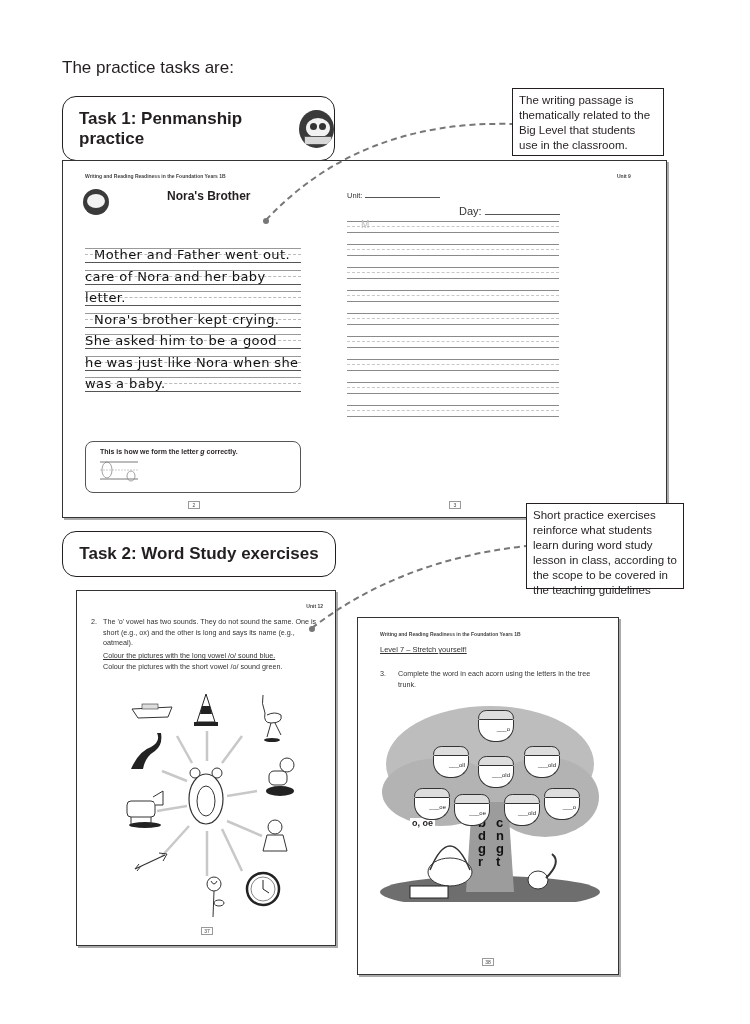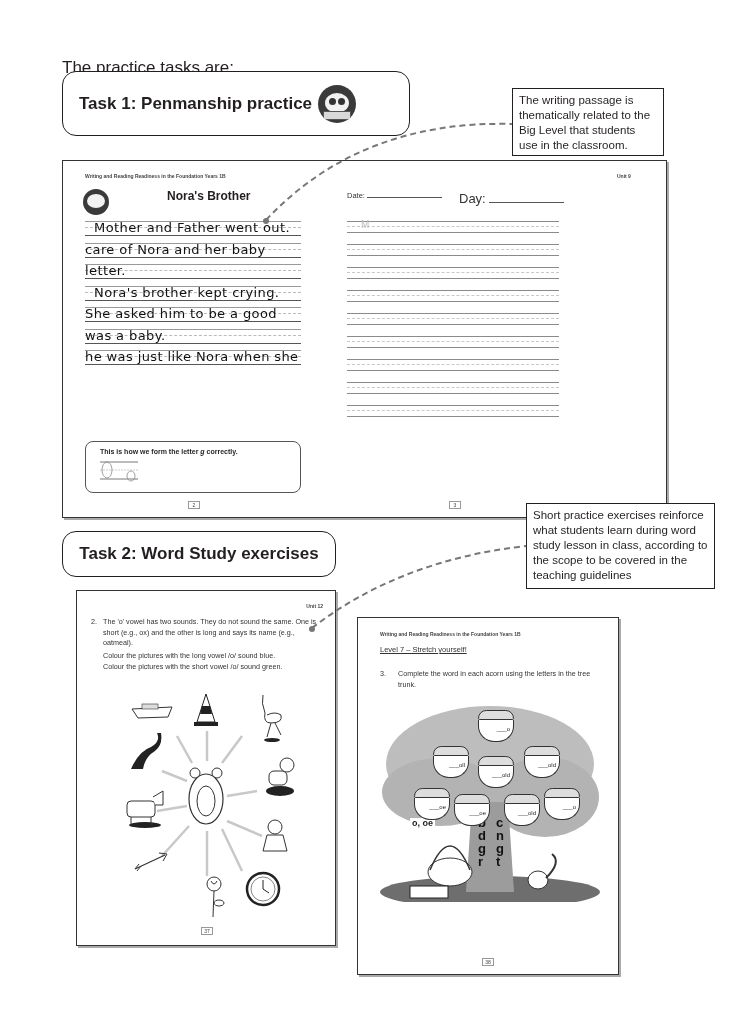--- a/index.html
+++ b/index.html
@@ -1,28 +1,28 @@
 <!DOCTYPE html>
 <html><head>
 <meta charset="utf-8">
 <style>
   * { box-sizing: border-box; margin: 0; padding: 0; }
   body { width: 750px; height: 1024px; background: #ffffff; position: relative; overflow: hidden; font-family: "Liberation Sans", "DejaVu Sans", sans-serif; color: #231f20; }
   .abs { position: absolute; }
   .intro { left: 62px; top: 58px; font-size: 17px; color: #231f20; }
   .task-pill { border: 1.5px solid #231f20; border-radius: 14px; background: #fff; display: flex; align-items: center; padding-left: 16px; font-weight: bold; font-size: 17px; }
-  #task1 { left: 62px; top: 71px; width: 348px; height: 65px; }
+  #task1 { left: 62px; top: 96px; width: 273px; height: 65px; }
   #task2 { left: 62px; top: 531px; width: 274px; height: 46px; justify-content: center; padding-left: 0; }
   .panda { width: 38px; height: 38px; border-radius: 50%; background: #3a3a3a; margin-left: 6px; position: relative; overflow: hidden; }
   .panda .face { position: absolute; left: 7px; top: 8px; width: 24px; height: 20px; background: #f2f2f2; border-radius: 50%; }
   .panda .eye { position: absolute; top: 13px; width: 7px; height: 7px; background: #333; border-radius: 50%; }
   .panda .book { position: absolute; left: 5px; bottom: 3px; width: 28px; height: 9px; background: #d9d9d9; border: 1px solid #555; }
   .callout { border: 1px solid #231f20; background: #fff; font-size: 11.5px; line-height: 15px; padding: 4px 6px; color: #231f20; }
   #callout1 { left: 512px; top: 88px; width: 152px; height: 68px; }
-  #callout2 { left: 526px; top: 503px; width: 189px; height: 86px; }
+  #callout2 { left: 526px; top: 503px; width: 158px; height: 86px; }
   .spread { left: 62px; top: 160px; width: 605px; height: 358px; border: 1.5px solid #333; background: #fff; box-shadow: 2px 2px 0 #aaa; }
   .tiny { font-size: 5px; font-weight: bold; color: #444; }
   .ruled { position: absolute; left: 22px; width: 216px; }
   .line-row { position: relative; height: 21.5px; }
   .line-row .top { position: absolute; left: 0; right: 0; top: 4px; border-top: 1px solid #999; }
   .line-row .mid { position: absolute; left: 0; right: 0; top: 10px; border-top: 1px dashed #bbb; }
   .line-row .base { position: absolute; left: 0; right: 0; top: 18px; border-top: 1px solid #555; }
   .line-row span { position: absolute; left: 0; top: 3px; font-family: "DejaVu Sans", sans-serif; font-size: 13px; letter-spacing: 0.4px; color: #111; white-space: nowrap; }
   .wline { position: relative; height: 23px; }
   .wline .top { position: absolute; left: 0; right: 0; top: 0; border-top: 1px solid #8a8a8a; }
@@ -55,21 +55,21 @@
 <div class="abs callout" id="callout1">The writing passage is thematically related to the Big Level that students use in the classroom.</div>
 
 <div class="abs spread">
 
   <div class="abs tiny" style="left:22px; top:12px;">Writing and Reading Readiness in the Foundation Years 1B</div>
   <div class="abs panda" style="left:20px; top:28px; width:26px; height:26px; margin:0;">
     <div class="face" style="left:4px; top:5px; width:18px; height:14px;"></div>
   </div>
   <div class="abs" style="left:104px; top:28px; font-size:12px; font-weight:bold;">Nora's Brother</div>
 
-  <div class="ruled" style="top:56px;">
+  <div class="ruled" style="top:83px;">
     <div class="line-row">
         <div class="top"></div>
         <div class="mid"></div>
         <div class="base"></div>
         <span style="white-space:pre">  Mother and Father went out.</span>
       </div>
     <div class="line-row">
         <div class="top"></div>
         <div class="mid"></div>
         <div class="base"></div>
@@ -90,51 +90,51 @@
     <div class="line-row">
         <div class="top"></div>
         <div class="mid"></div>
         <div class="base"></div>
         <span>She asked him to be a good</span>
       </div>
     <div class="line-row">
         <div class="top"></div>
         <div class="mid"></div>
         <div class="base"></div>
+        <span>he was just like Nora when she</span>
+      </div>
+    <div class="line-row">
+        <div class="top"></div>
+        <div class="mid"></div>
+        <div class="base"></div>
         <span>was a baby.</span>
-      </div>
-    <div class="line-row">
-        <div class="top"></div>
-        <div class="mid"></div>
-        <div class="base"></div>
-        <span>he was just like Nora when she</span>
       </div>
   </div>
 
   <div class="abs gbox">
     <div style="font-size:7px; font-weight:bold;">
       <span>This is how we form the letter </span><i>g</i><span> correctly.</span>
     </div>
     <svg width="50" height="26" style="margin-top:3px;">
       <line x1="0" y1="4" x2="38" y2="4" stroke="#555" stroke-width="0.8"></line>
       <line x1="0" y1="12" x2="38" y2="12" stroke="#aaa" stroke-width="0.6" stroke-dasharray="2,1"></line>
       <line x1="0" y1="21" x2="38" y2="21" stroke="#555" stroke-width="0.8"></line>
       <ellipse cx="7" cy="12" rx="5" ry="8" fill="none" stroke="#888" stroke-width="0.8"></ellipse>
       <ellipse cx="31" cy="18" rx="4" ry="5" fill="none" stroke="#888" stroke-width="0.8"></ellipse>
     </svg>
   </div>
 
   <div class="abs pagenum" style="left:125px; top:340px;">2</div>
 
   <div class="abs tiny" style="left:554px; top:12px;">Unit 9</div>
   <div class="abs" style="left:284px; top:30px; font-size:7.5px; color:#333;">
-    <span>Date:</span>
+    <span>Unit:</span>
     <span style="display:inline-block; width:75px; border-bottom:0.8px solid #555;"></span>
   </div>
-  <div class="abs" style="left:396px; top:30px; font-size:13px; color:#333;">
+  <div class="abs" style="left:396px; top:44px; font-size:11px; color:#333;">
     <span>Day:</span>
     <span style="display:inline-block; width:75px; border-bottom:0.8px solid #555;"></span>
   </div>
   <div class="abs" style="left:284px; top:60px; width:212px;">
     <div class="wline">
         <div class="top"></div>
         <div class="mid"></div>
         <div class="base"></div>
         <span style="position:absolute; left:14px; top:-2px; font-size:10px; color:#bbb;">M</span>
       </div>
@@ -185,21 +185,21 @@
 <div class="abs task-pill" id="task2">
   <span>Task 2: Word Study exercises</span>
 </div>
 
 <div class="abs callout" id="callout2">Short practice exercises reinforce what students learn during word study lesson in class, according to the scope to be covered in the teaching guidelines</div>
 
 <div class="abs page" id="page37">
   <div class="abs tiny" style="right:12px; top:12px;">Unit 12</div>
   <div class="abs small-text" style="left:14px; top:26px; width:8px;">2.</div>
   <div class="abs small-text" style="left:26px; top:26px; width:216px;">The 'o' vowel has two sounds. They do not sound the same. One is short (e.g., ox) and the other is long and says its name (e.g., oatmeal).</div>
-  <div class="abs small-text" style="left:26px; top:60px; width:222px;">Colour the pictures with the long vowel /o/ sound blue.</div>
+  <div class="abs small-text" style="left:26px; top:60px; width:222px;text-decoration:underline;">Colour the pictures with the long vowel /o/ sound blue.</div>
   <div class="abs small-text" style="left:26px; top:71px; width:222px;">Colour the pictures with the short vowel /o/ sound green.</div>
 
   <svg class="abs" style="left:40px; top:100px;" width="180" height="230">
     <g stroke="#c8c8c8" stroke-width="2.5">
       <line x1="75" y1="72" x2="60" y2="45"></line>
       <line x1="90" y1="70" x2="90" y2="40"></line>
       <line x1="105" y1="72" x2="125" y2="45"></line>
       <line x1="70" y1="90" x2="45" y2="80"></line>
       <line x1="110" y1="105" x2="140" y2="100"></line>
       <line x1="70" y1="115" x2="40" y2="120"></line>

